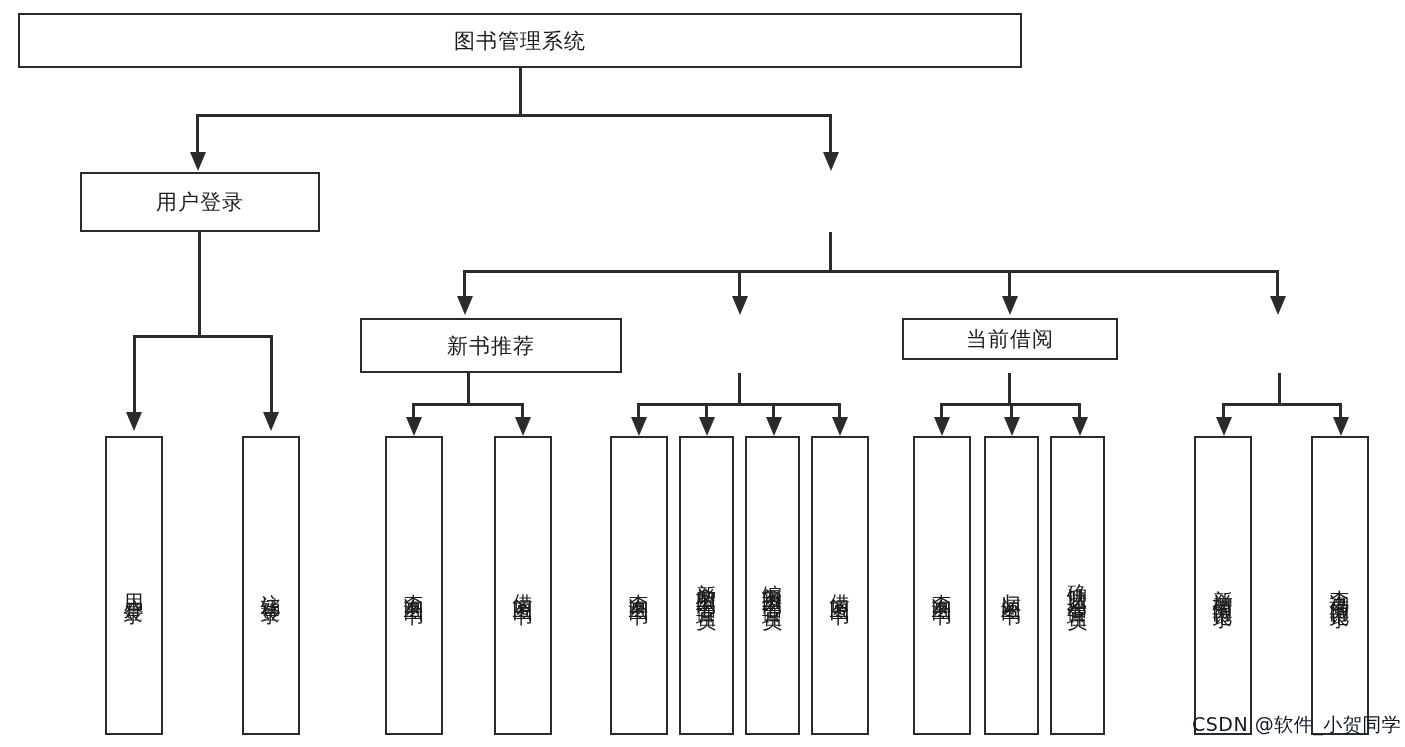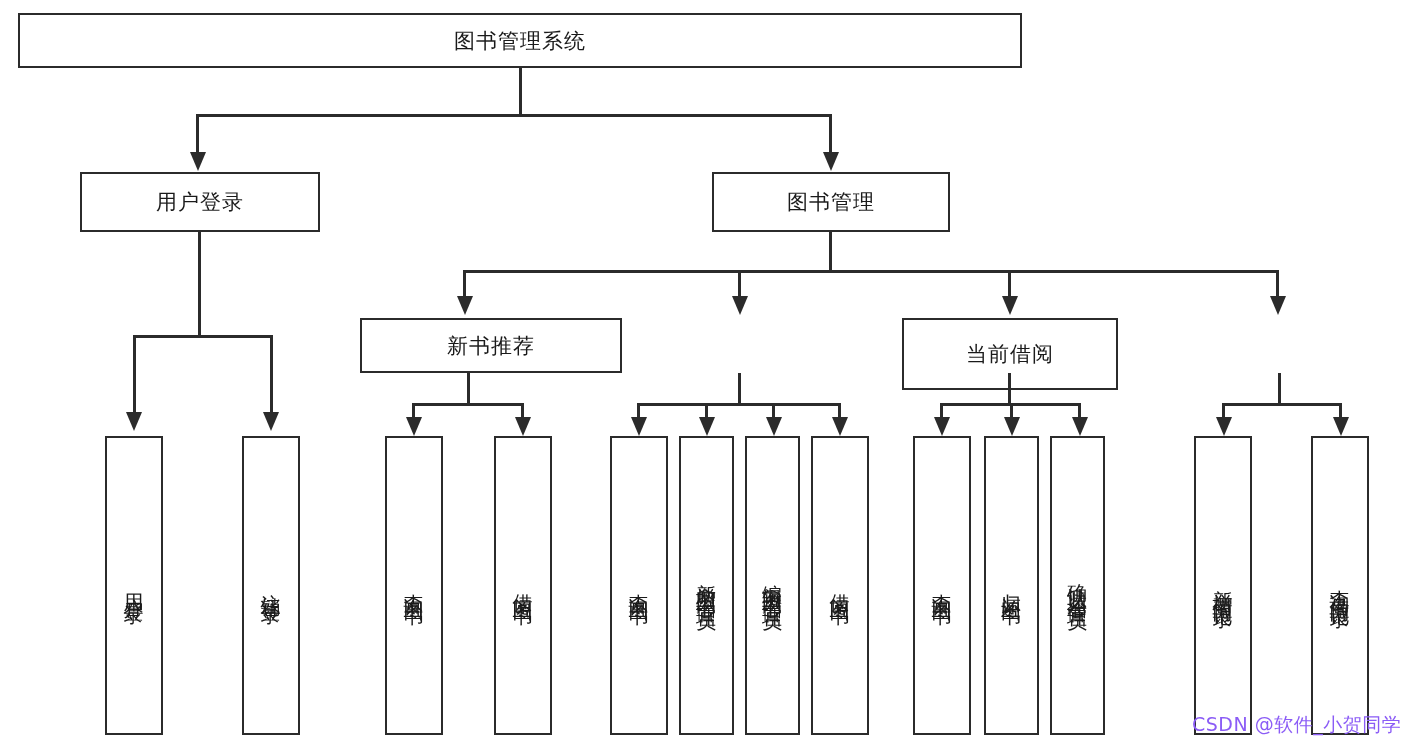--- a/index.html
+++ b/index.html
@@ -49,21 +49,21 @@
   .arrow {
     position: absolute;
     width: 0;
     height: 0;
     border-left: 8px solid transparent;
     border-right: 8px solid transparent;
     border-top: 19px solid #2b2b2b;
   }
   .watermark {
     position: absolute;
-    color: #8b5cf6;
+    color: #0f172a;
     font-size: 19px;
     white-space: nowrap;
     letter-spacing: 0.5px;
   }
 </style>
 </head>
 <body>
 
 <div id="canvas">
 
@@ -76,23 +76,20 @@
   <div class="edge hline" style="left:196px; top:114px; width:636px; height:3px;"></div>
 
   <div class="edge vline" style="left:196px; top:114px; width:3px; height:40px;"></div>
   <div class="arrow" style="left:190px; top:152px;"></div>
   <div class="edge vline" style="left:829px; top:114px; width:3px; height:40px;"></div>
   <div class="arrow" style="left:823px; top:152px;"></div>
 
   <div class="node h" style="left:80px; top:172px; width:240px; height:60px;">
     <span>用户登录</span>
   </div>
-  <div class="node h" style="left:712px; top:172px; width:238px; height:60px;">
-    <span>图书管理</span>
-  </div>
 
   <div class="edge vline" style="left:198px; top:232px; width:3px; height:105px;"></div>
   <div class="edge hline" style="left:133px; top:335px; width:140px; height:3px;"></div>
   <div class="edge vline" style="left:133px; top:335px; width:3px; height:80px;"></div>
   <div class="arrow" style="left:126px; top:412px;"></div>
   <div class="edge vline" style="left:270px; top:335px; width:3px; height:80px;"></div>
   <div class="arrow" style="left:263px; top:412px;"></div>
 
   <div class="edge vline" style="left:829px; top:232px; width:3px; height:40px;"></div>
   <div class="edge hline" style="left:463px; top:270px; width:816px; height:3px;"></div>
@@ -101,21 +98,21 @@
   <div class="edge vline" style="left:738px; top:270px; width:3px; height:28px;"></div>
   <div class="arrow" style="left:732px; top:296px;"></div>
   <div class="edge vline" style="left:1008px; top:270px; width:3px; height:28px;"></div>
   <div class="arrow" style="left:1002px; top:296px;"></div>
   <div class="edge vline" style="left:1276px; top:270px; width:3px; height:28px;"></div>
   <div class="arrow" style="left:1270px; top:296px;"></div>
 
   <div class="node h" style="left:360px; top:318px; width:262px; height:55px;">
     <span>新书推荐</span>
   </div>
-  <div class="node h" style="left:902px; top:318px; width:216px; height:72px;">
+  <div class="node h" style="left:902px; top:318px; width:216px; height:42px;">
     <span>当前借阅</span>
   </div>
 
   <div class="edge vline" style="left:467px; top:373px; width:3px; height:32px;"></div>
   <div class="edge hline" style="left:412px; top:403px; width:112px; height:3px;"></div>
   <div class="edge vline" style="left:412px; top:403px; width:3px; height:17px;"></div>
   <div class="arrow" style="left:406px; top:417px;"></div>
   <div class="edge vline" style="left:521px; top:403px; width:3px; height:17px;"></div>
   <div class="arrow" style="left:515px; top:417px;"></div>
 

